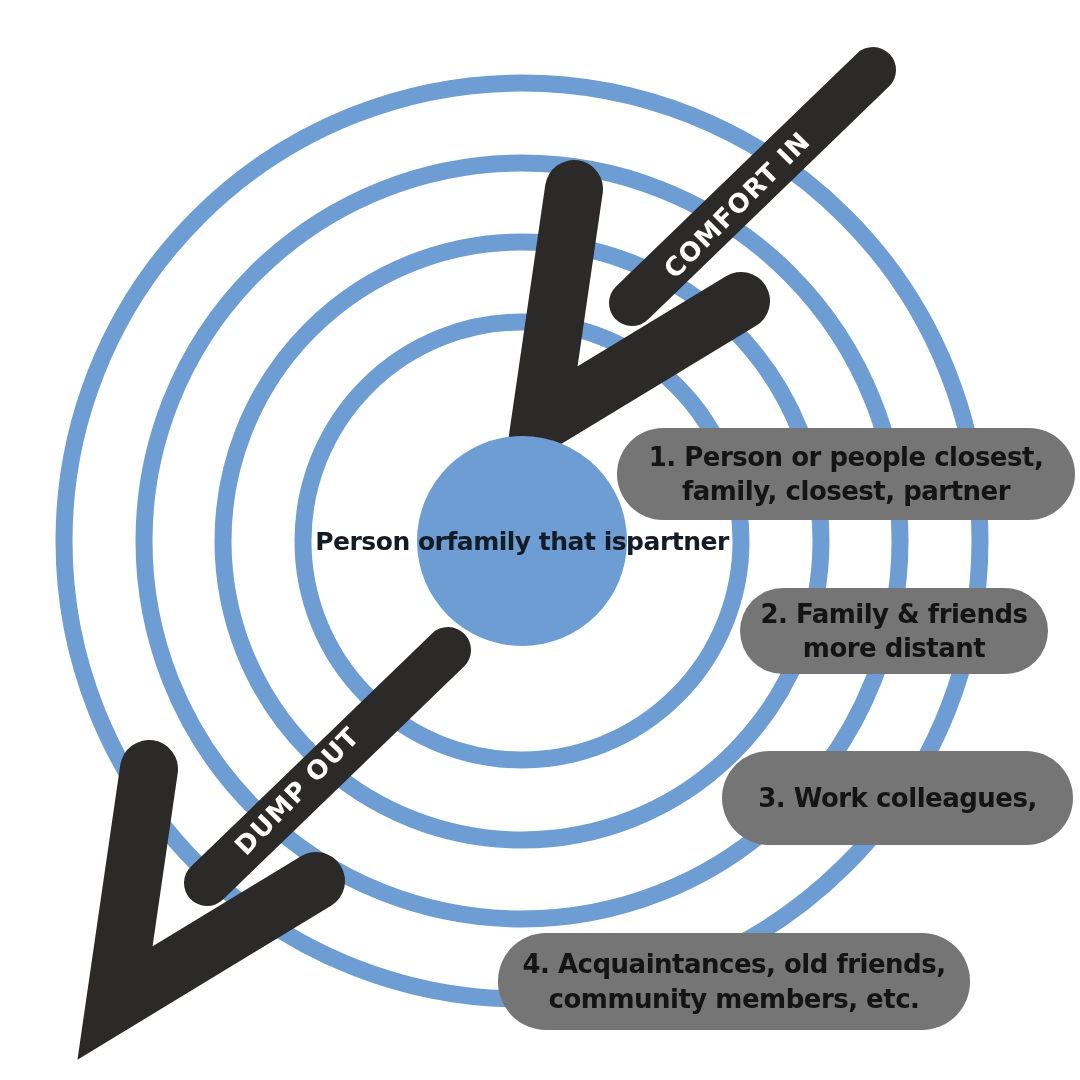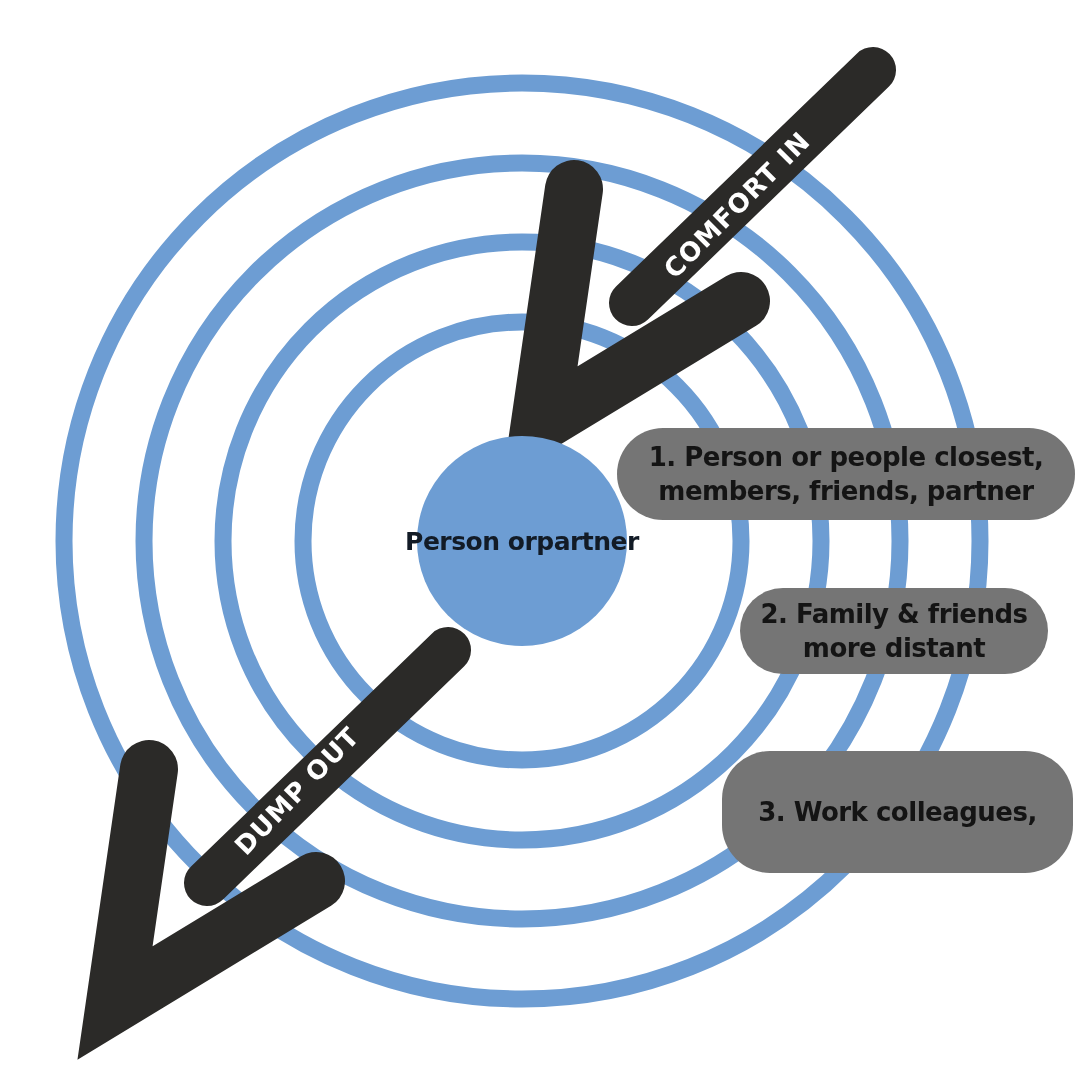--- a/index.html
+++ b/index.html
@@ -114,31 +114,36 @@
       <path class="arrow-stroke arrow-shaft" d="M 448 650 L 207 883"></path>
       <path class="arrow-stroke arrow-head" d="M 149 769 L 115 1003 L 316 881"></path>
     </g>
   </svg>
 
   <div class="arrow-label comfort">COMFORT IN</div>
   <div class="arrow-label dump">DUMP OUT</div>
 
   <div class="center-circle">
     <div class="center-line">Person or</div>
+    <div class="center-line">family that is</div>
     <div class="center-line">partner</div>
   </div>
 
   <div class="pill" style="left:617px; top:428px; width:458px; height:92px;">
     <div class="pill-line">1. Person or people closest,</div>
-    <div class="pill-line">members, friends, partner</div>
+    <div class="pill-line">family, closest, partner</div>
   </div>
 
   <div class="pill" style="left:740px; top:588px; width:308px; height:86px;">
     <div class="pill-line">2. Family &amp; friends</div>
     <div class="pill-line">more distant</div>
   </div>
 
-  <div class="pill" style="left:722px; top:751px; width:351px; height:122px;">
+  <div class="pill" style="left:722px; top:751px; width:351px; height:94px;">
     <div class="pill-line">3. Work colleagues,</div>
   </div>
 
+  <div class="pill" style="left:498px; top:933px; width:472px; height:97px;">
+    <div class="pill-line">4. Acquaintances, old friends,</div>
+    <div class="pill-line">community members, etc.</div>
+  </div>
 
 </div>
 
 </body></html>

